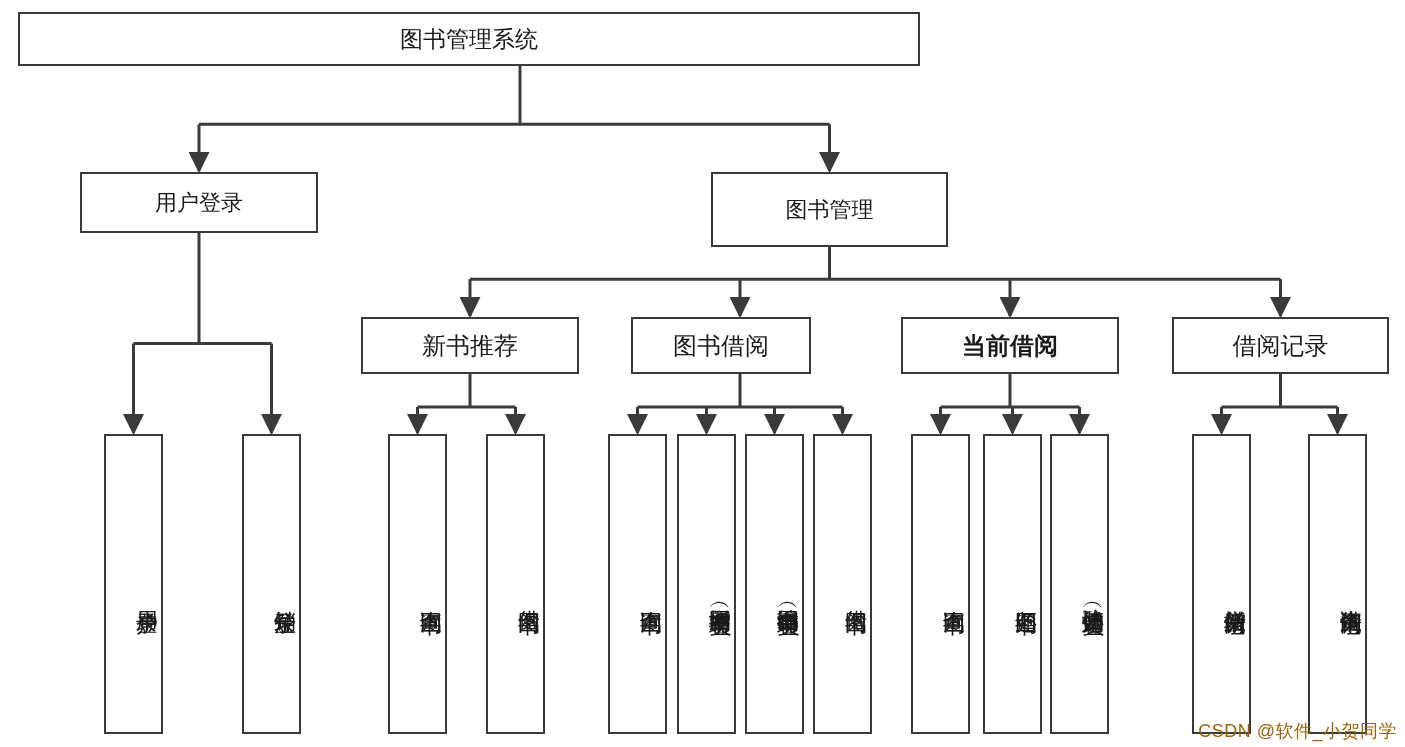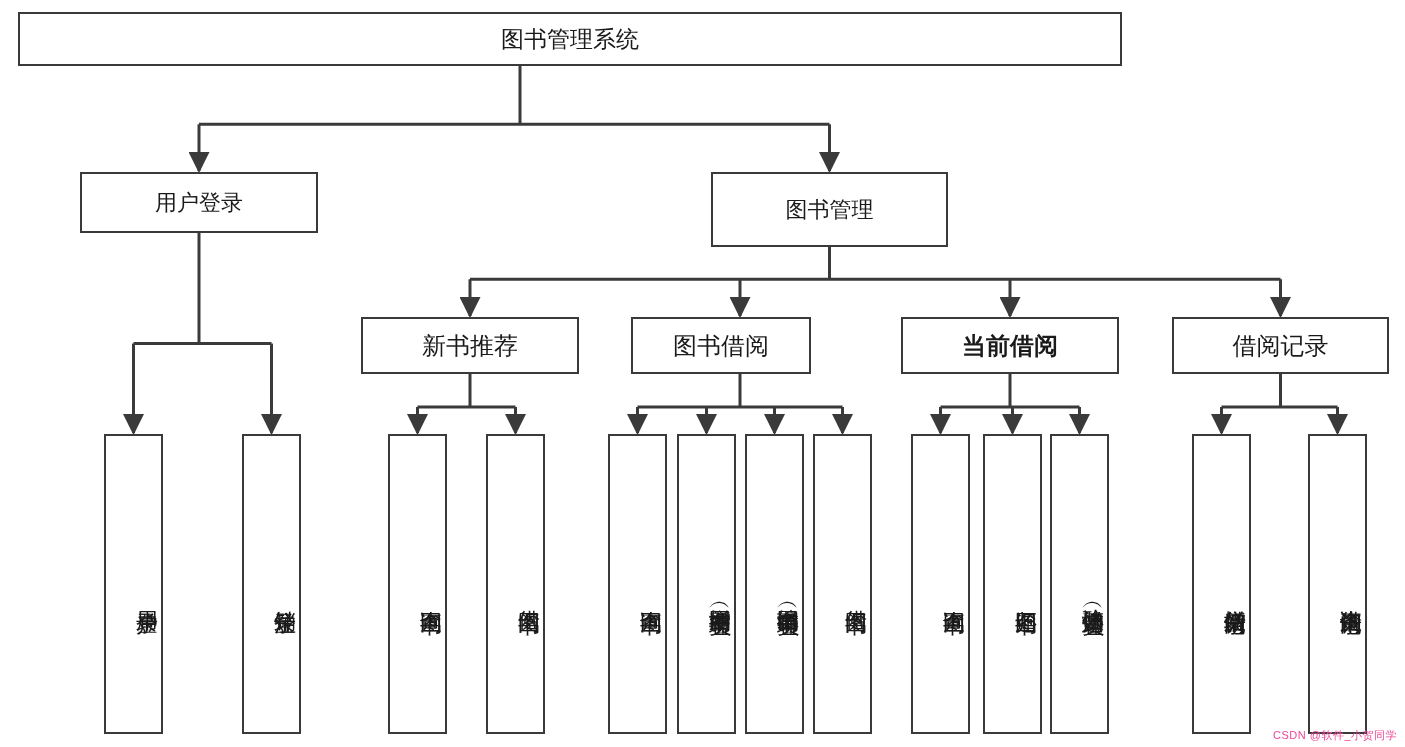--- a/index.html
+++ b/index.html
@@ -55,22 +55,22 @@
     letter-spacing: 1px;
     white-space: nowrap;
   }
   .node-label {
     display: block;
   }
   #watermark {
     position: absolute;
     right: 8px;
     bottom: 4px;
-    font-size: 11px;
-    color: #ec4899;
+    font-size: 18px;
+    color: #a16207;
     letter-spacing: 0.5px;
     white-space: nowrap;
     pointer-events: none;
   }
 </style>
 </head>
 <body>
 
 <div id="canvas">
   <svg id="edges" viewBox="0 0 1405 747" xmlns="http://www.w3.org/2000/svg">
@@ -110,21 +110,21 @@
         <path d="M 1012.5 407 L 1012.5 433" marker-end="url(#arrow)"></path>
         <path d="M 1079.5 407 L 1079.5 433" marker-end="url(#arrow)"></path>
         <path d="M 1280.5 374 L 1280.5 407"></path>
         <path d="M 1221.5 407 L 1337.5 407"></path>
         <path d="M 1221.5 407 L 1221.5 433" marker-end="url(#arrow)"></path>
         <path d="M 1337.5 407 L 1337.5 433" marker-end="url(#arrow)"></path>
       </g>
   </svg>
 
   <div id="nodes">
-      <div class="node level-0" style="left: 18px; top: 12px; width: 1104px; height: 54px; font-family: Liberation Serif, serif;">
+      <div class="node level-0" style="left: 18px; top: 12px; width: 902px; height: 54px; font-family: Liberation Serif, serif;">
         <span class="node-label">图书管理系统</span>
       </div>
       <div class="node level-1" style="left: 80px; top: 172px; width: 238px; height: 61px;">
         <span class="node-label">用户登录</span>
       </div>
       <div class="node level-1" style="left: 711px; top: 172px; width: 237px; height: 75px;">
         <span class="node-label">图书管理</span>
       </div>
       <div class="node level-2" style="left: 361px; top: 317px; width: 218px; height: 57px;">
         <span class="node-label">新书推荐</span>

